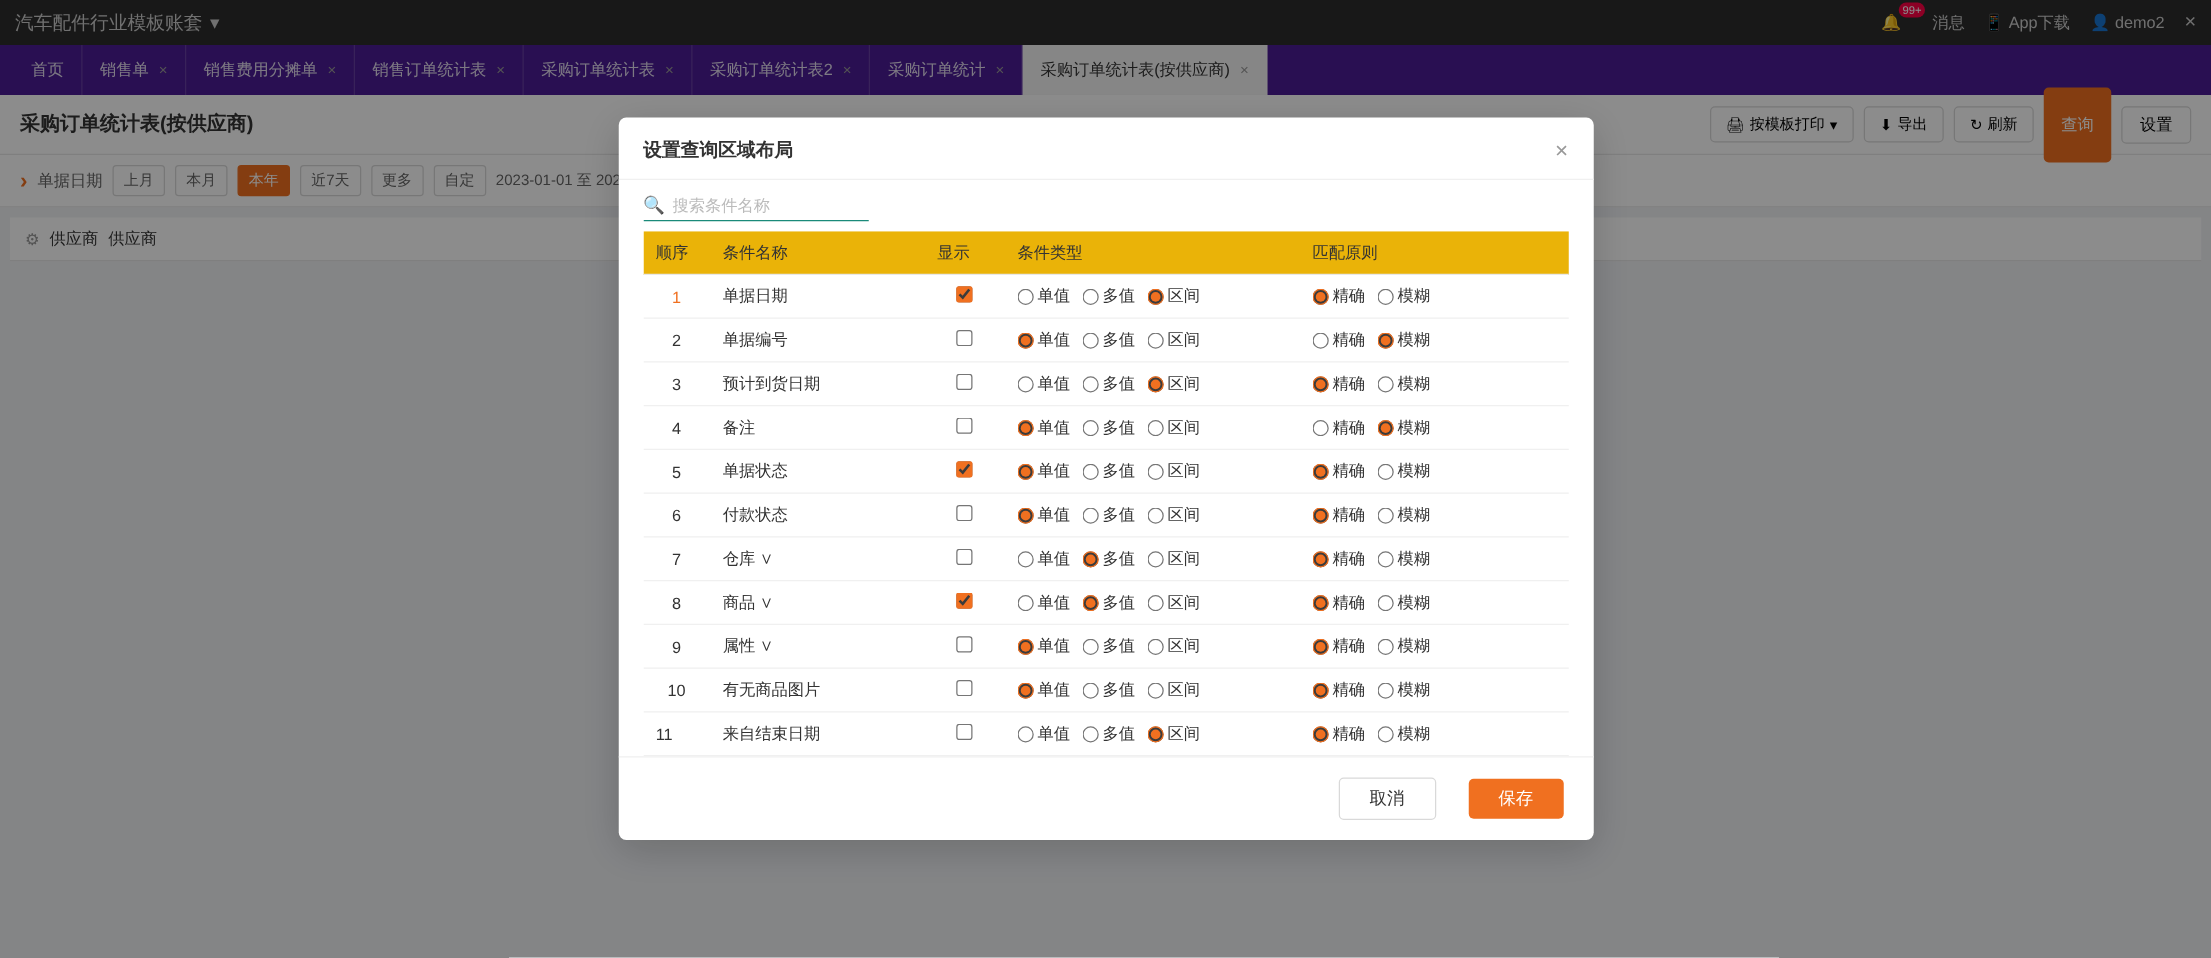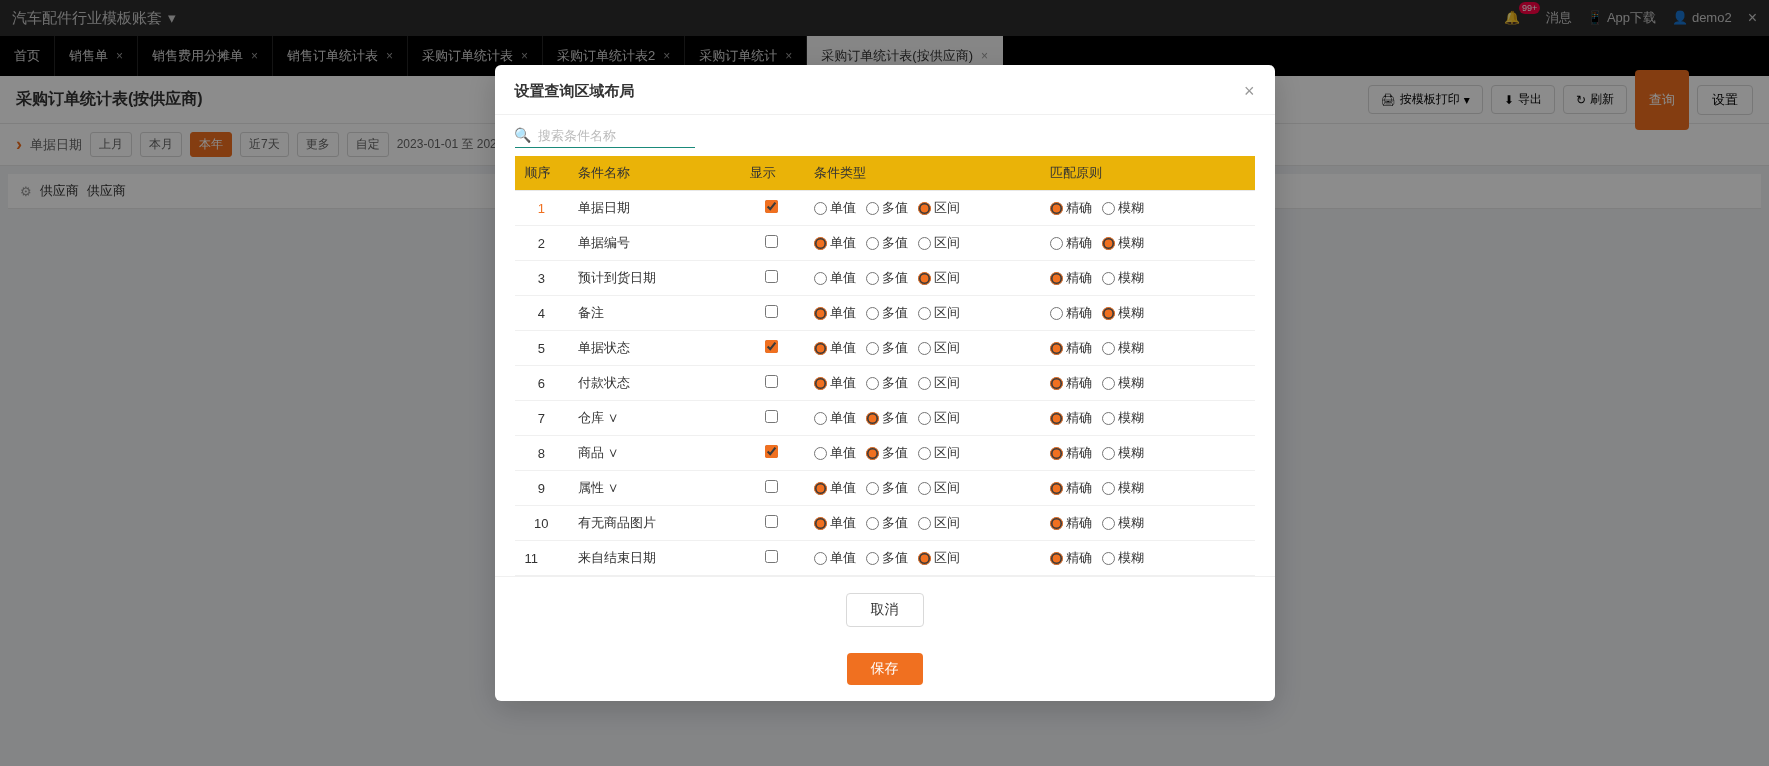--- a/index.html
+++ b/index.html
@@ -16,24 +16,24 @@
       color: #fff;
       position: relative;
     }
     .top-bar-left { font-size: 15px; color: #ccc; display: flex; align-items: center; gap: 6px; }
     .top-bar-right { display: flex; align-items: center; gap: 16px; font-size: 13px; color: #ccc; }
     .top-bar-close { color: #ccc; cursor: pointer; font-size: 16px; }
 
     
     .tab-bar {
       height: 40px;
-      background: #000000;
-      display: flex;
-      align-items: center;
-      padding: 0 0;
+      background: #4c1d95;
+      display: flex;
+      align-items: center;
+      padding: 0 11px;
     }
     .tab-item {
       height: 40px;
       display: flex;
       align-items: center;
       padding: 0 14px;
       color: rgba(255,255,255,0.85);
       font-size: 13px;
       cursor: pointer;
       white-space: nowrap;
@@ -211,21 +211,20 @@
     .check-item input[type=checkbox] { accent-color: #f07020; width: 13px; height: 13px; cursor: pointer; }
 
     
     .modal-footer {
       display: flex;
       justify-content: flex-end;
       align-items: center;
       padding: 16px 24px;
       border-top: 1px solid #f0f0f0;
       gap: 26px;
-      flex-direction: column;
     }
     .btn-cancel {
       border: 1px solid #d9d9d9;
       background: #fff;
       padding: 7px 24px;
       border-radius: 4px;
       cursor: pointer;
       font-size: 14px;
       color: #333;
     }

